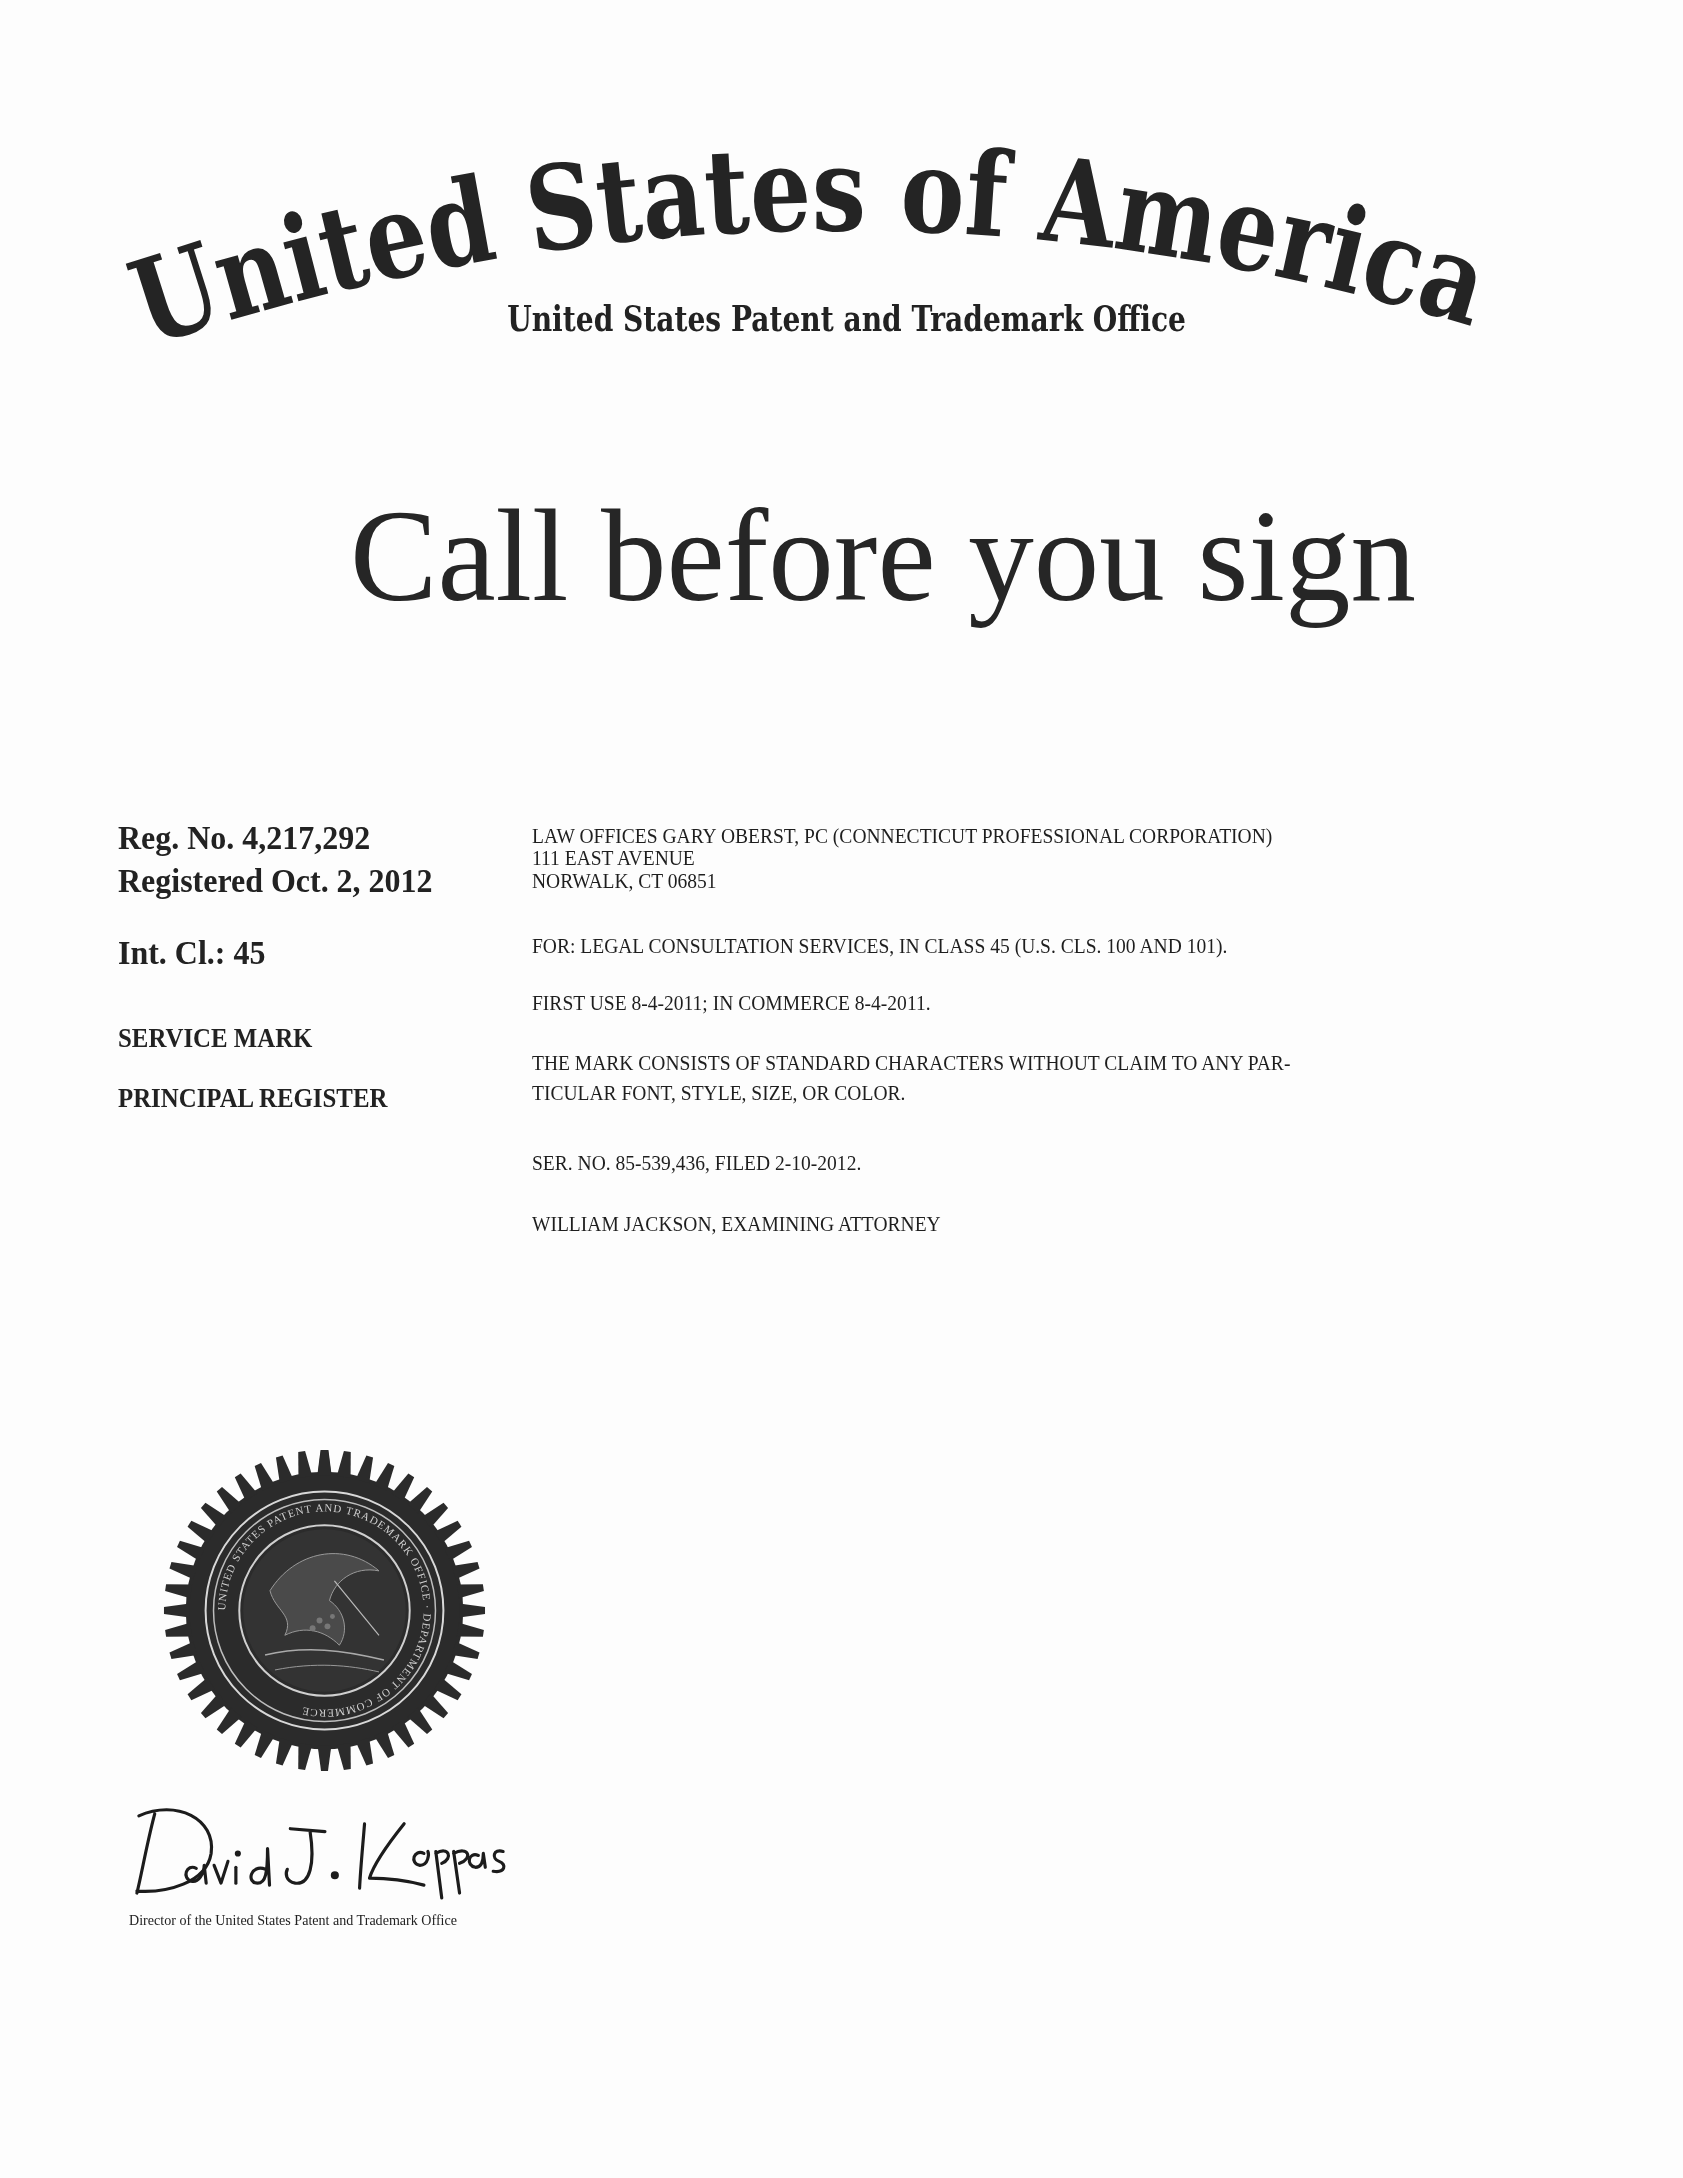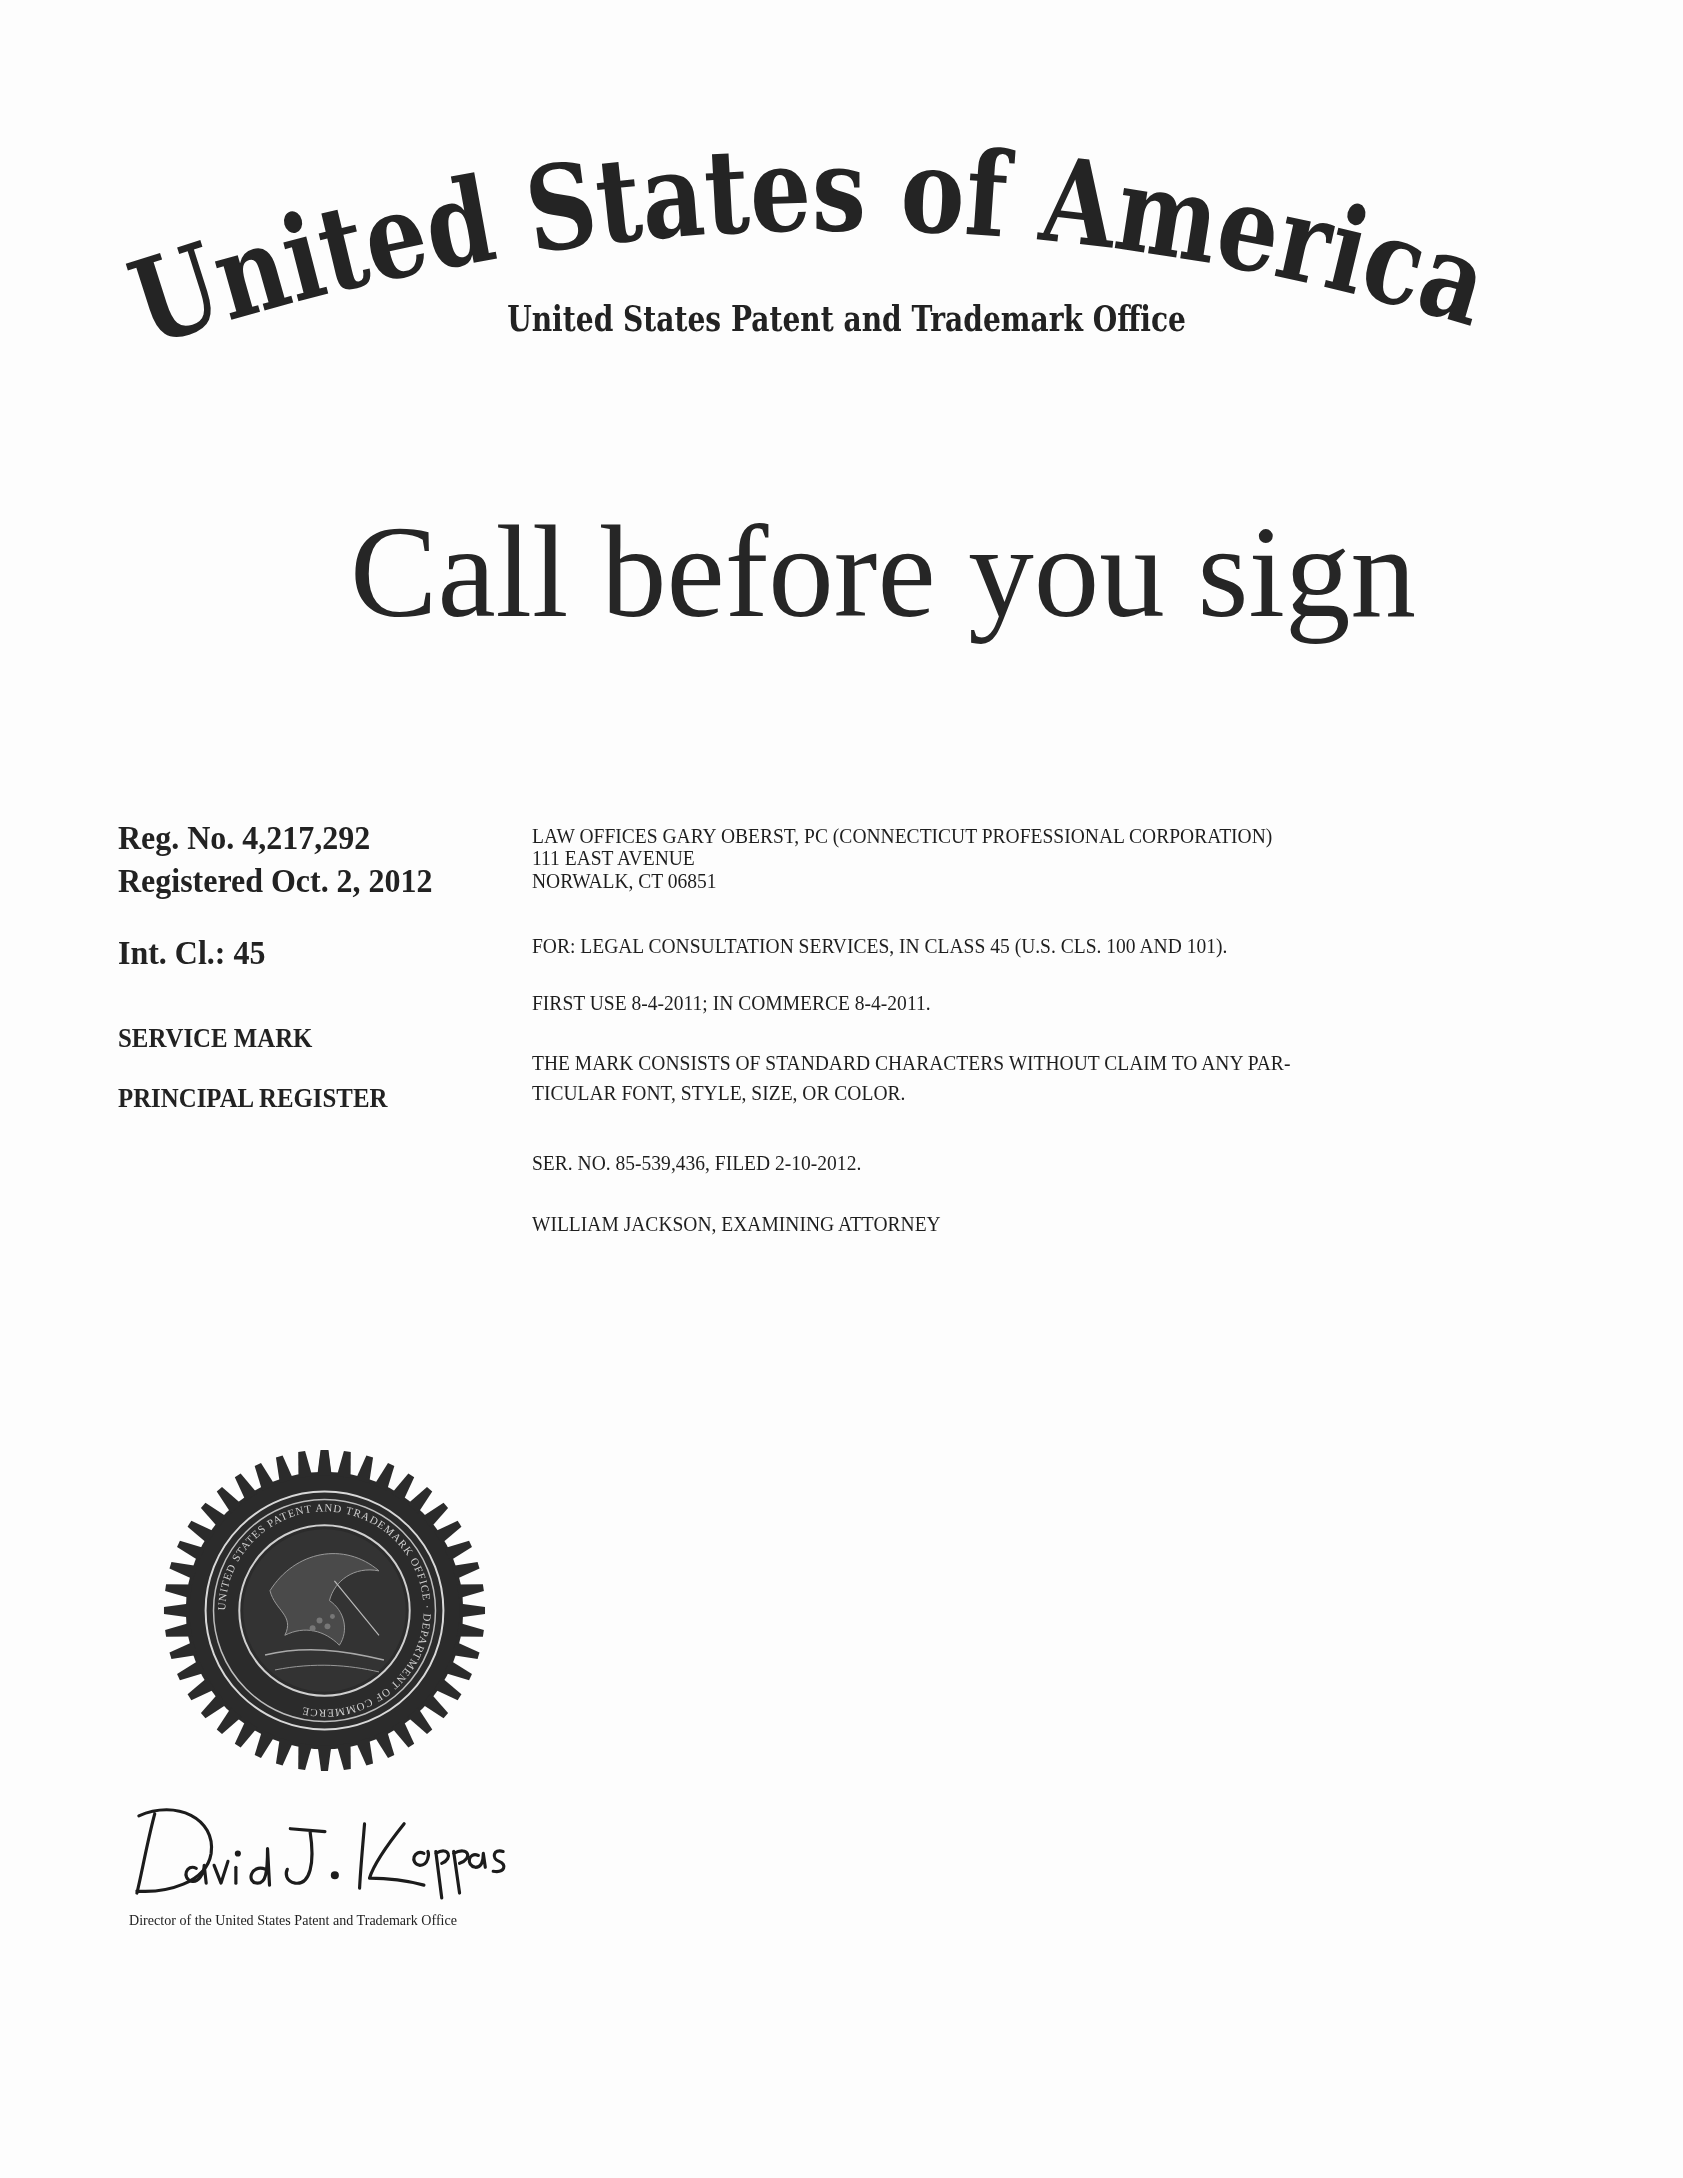--- a/index.html
+++ b/index.html
@@ -2,21 +2,21 @@
 <html><head>
 <meta charset="utf-8">
 <style>
   html,body{margin:0;padding:0;background:#fff;}
   body{width:1683px;height:2178px;position:relative;overflow:hidden;font-family:"Liberation Serif",serif;color:#1a1a1a;
     background:#fdfdfd;}
   .abs{position:absolute;white-space:nowrap;}
   #header-arch{left:0;top:0;width:1683px;height:396px;}
   #header-arch text{font-family:"DejaVu Serif","Liberation Serif",serif;font-weight:bold;fill:#242424;}
   .subtitle{left:419px;top:297px;width:802px;text-align:center;font-size:36px;letter-spacing:0px;font-family:"DejaVu Serif","Liberation Serif",serif;font-weight:bold;color:#222;transform:scaleX(0.78);transform-origin:center;}
-  .mark-title{left:350px;top:490px;font-size:131px;font-family:"Liberation Serif",serif;color:#262626;letter-spacing:0px;line-height:1;margin-top:16px;}
+  .mark-title{left:350px;top:490px;font-size:131px;font-family:"Liberation Serif",serif;color:#262626;letter-spacing:0px;line-height:1;}
   .left-label{left:118px;font-family:"Liberation Serif",serif;font-weight:bold;color:#222;}
   .big{font-size:34px;transform:scaleX(0.94);transform-origin:left;}
   .small-caps{font-size:27px;transform:scaleX(0.92);transform-origin:left;}
   .right-text{left:532px;font-size:21px;font-family:"Liberation Serif",serif;color:#1e1e1e;line-height:1;transform:scaleX(0.93);transform-origin:left;}
   #seal{left:161px;top:1447px;width:327px;height:327px;}
   #signature{left:127px;top:1794px;width:386px;height:109px;}
   .director{left:129px;top:1911px;font-size:15.3px;font-family:"Liberation Serif",serif;color:#222;transform:scaleX(0.92);transform-origin:left;}
 </style>
 </head>
 <body>

